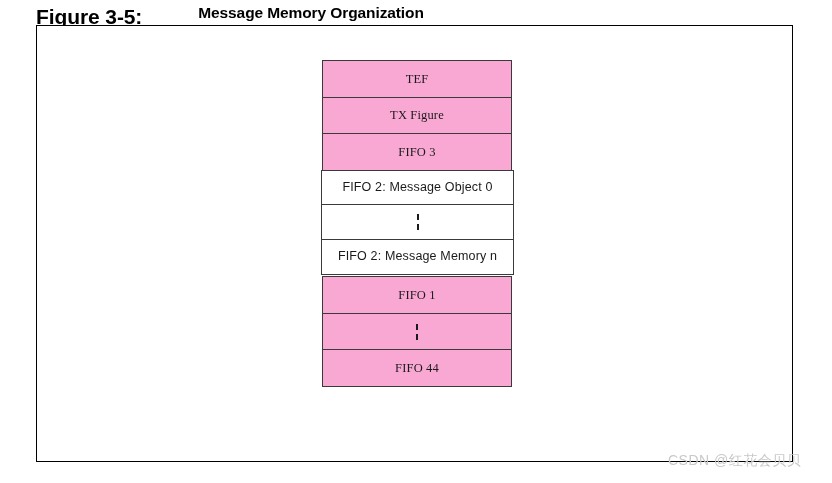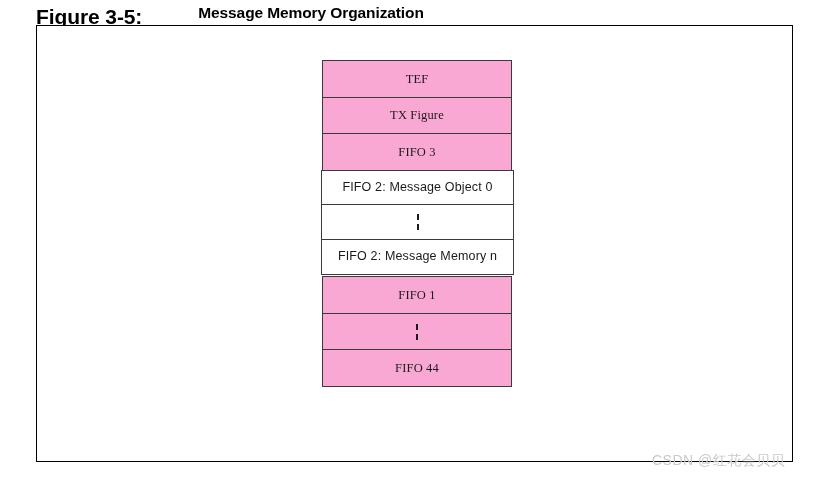--- a/index.html
+++ b/index.html
@@ -135,21 +135,21 @@
   #fifo2-spacer {
     width: 190px;
     height: 3px;
     margin-left: 1px;
     background: #ffffff;
   }
 
   
   #watermark {
     position: absolute;
-    left: 652px;
+    left: 668px;
     top: 452px;
     font-size: 14px;
     color: #c9c9c9;
     white-space: nowrap;
     letter-spacing: 0.5px;
     pointer-events: none;
   }
 </style>
 </head>
 <body>

